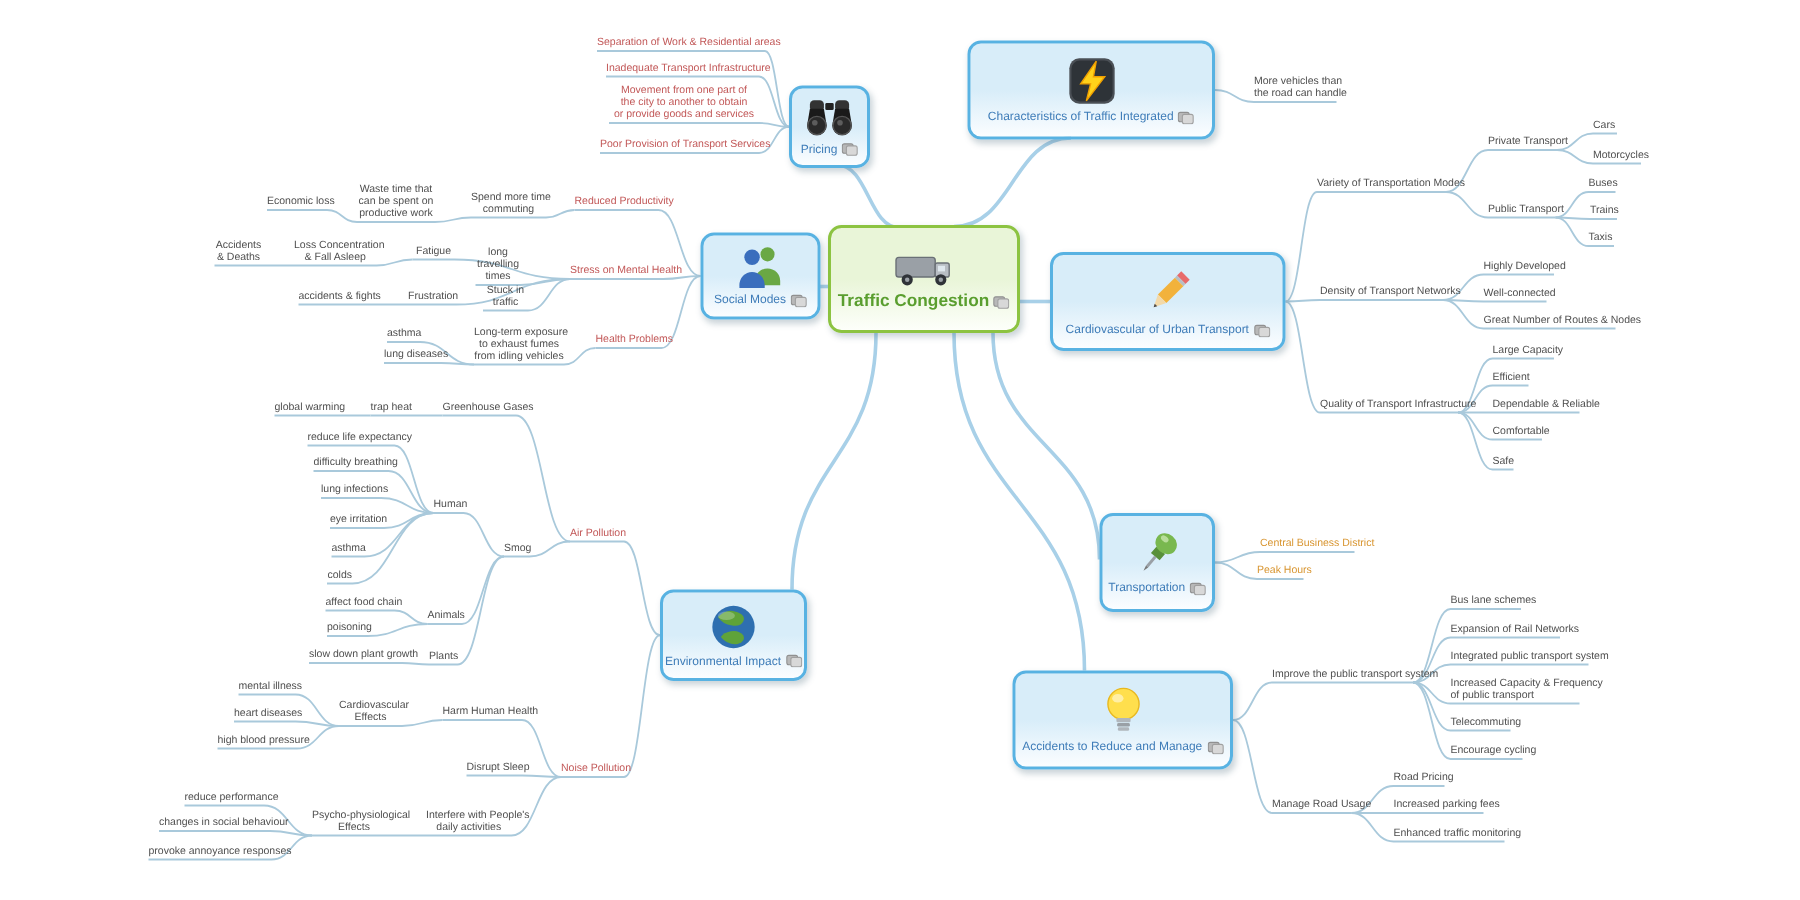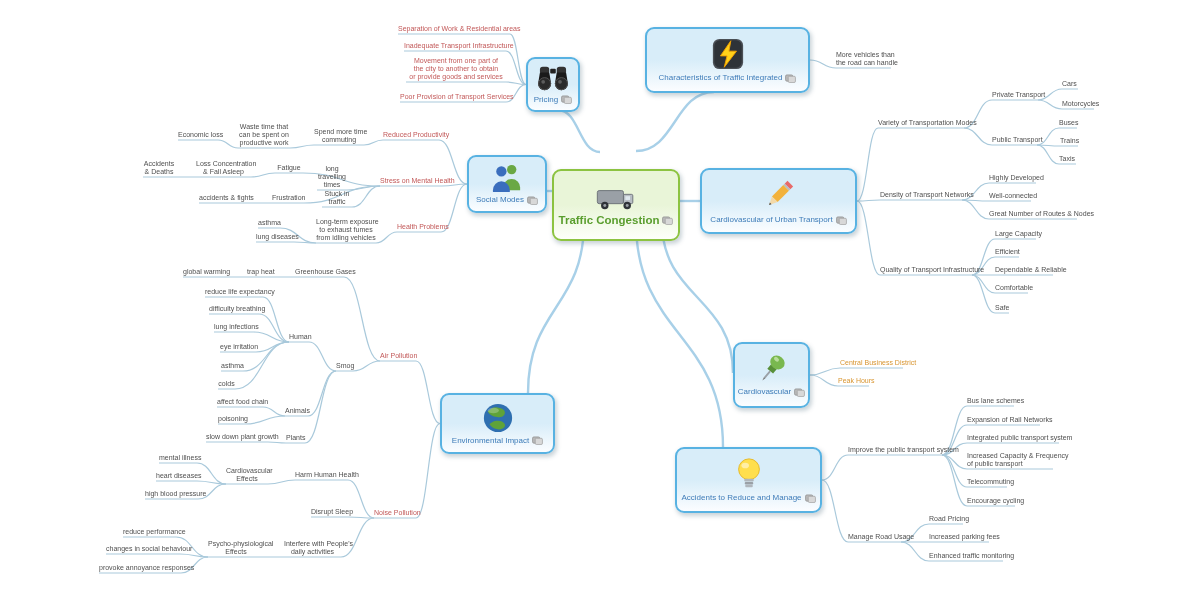--- a/index.html
+++ b/index.html
@@ -7,21 +7,21 @@
               font-family:"Liberation Sans", sans-serif; }
   #map { position:relative; width:1200px; height:600px; background:#ffffff; }
   #edges { position:absolute; left:0; top:0; pointer-events:none; }
   #edges path.edge { fill:none; stroke:#a9c9db; stroke-width:1.2; }
   #edges path.link { fill:none; stroke:#a8d0e8; stroke-width:2.4; }
 
   .topic { position:absolute; display:flex; flex-direction:column; align-items:center;
            justify-content:center; gap:2px; border:2px solid #58b2e2; border-radius:9px;
            background:linear-gradient(#d8edf9 50%, #fbfdff);
            box-shadow:1.5px 2.5px 4px rgba(70,100,120,.28); cursor:pointer; }
-  .topic.central { border-color:#8cc341; background:linear-gradient(#e9f5d8 50%, #fdfffa);margin-top:19px; }
+  .topic.central { border-color:#8cc341; background:linear-gradient(#e9f5d8 50%, #fdfffa); }
   .ticon { display:flex; align-items:center; justify-content:center; }
   .tlabel { display:flex; align-items:center; gap:3px; font-size:8px; color:#3e7cb8;
             white-space:nowrap; line-height:10px; }
   .topic.central .tlabel { font-size:11.5px; font-weight:bold; color:#5a9e2f; }
   .attach { display:inline-flex; align-items:center; }
 
   .tnode { position:absolute; font-size:7px; line-height:8px; white-space:pre;
            text-align:center; color:#4f4f4f; cursor:pointer; }
   .tnode.right { text-align:left; }
   .tnode.red { color:#c25858; }
@@ -220,21 +220,21 @@
         <span class="tlabel">
           <span>Social Modes</span>
           <span class="attach">
             <svg viewBox="0 0 12 10" width="11" height="9">
               <rect x="0.5" y="1" width="8" height="7" rx="1.5" fill="#b8b8b8" stroke="#909090" stroke-width="0.8"></rect>
               <rect x="3.5" y="2.5" width="8" height="7" rx="1.5" fill="#d8d8d8" stroke="#a0a0a0" stroke-width="0.8"></rect>
             </svg>
           </span>
         </span>
       </div>
-      <div class="topic" style="left: 440px; top: 393px; width: 115px; height: 61px;">
+      <div class="topic" style="left: 440px; top: 393px; width: 98px; height: 61px;">
         <span class="ticon">
           <svg viewBox="0 0 34 34" width="32" height="32">
             <circle cx="17" cy="17" r="15" fill="#2e6fb0"></circle>
             <path d="M6 10 q6 -6 12 -4 q8 2 6 7 q-2 4 -8 3 q-7 -1 -10 -6 Z" fill="#5fa339"></path>
             <path d="M8 24 q5 6 12 5 q6 -2 4 -6 q-3 -4 -9 -3 q-5 1 -7 4 Z" fill="#5fa339"></path>
             <ellipse cx="12" cy="9" rx="6" ry="3" fill="#ffffff" opacity="0.25"></ellipse>
           </svg>
         </span>
         <span class="tlabel">
           <span>Environmental Impact</span>
@@ -252,21 +252,21 @@
             <g transform="rotate(40 17 17)">
               <rect x="13" y="14" width="8" height="6" fill="#58903a"></rect>
               <ellipse cx="17" cy="8" rx="8" ry="7" fill="#79b84f"></ellipse>
               <ellipse cx="14" cy="6" rx="3" ry="2" fill="#b8dd9a"></ellipse>
               <rect x="16" y="20" width="2" height="9" fill="#9aa0a6"></rect>
               <polygon points="16,29 18,29 17,33" fill="#777"></polygon>
             </g>
           </svg>
         </span>
         <span class="tlabel">
-          <span>Cardiovascular</span>
+          <span>Transportation</span>
           <span class="attach">
             <svg viewBox="0 0 12 10" width="11" height="9">
               <rect x="0.5" y="1" width="8" height="7" rx="1.5" fill="#b8b8b8" stroke="#909090" stroke-width="0.8"></rect>
               <rect x="3.5" y="2.5" width="8" height="7" rx="1.5" fill="#d8d8d8" stroke="#a0a0a0" stroke-width="0.8"></rect>
             </svg>
           </span>
         </span>
       </div>
       <div class="topic" style="left: 675px; top: 447px; width: 147px; height: 66px;">
         <span class="ticon">

